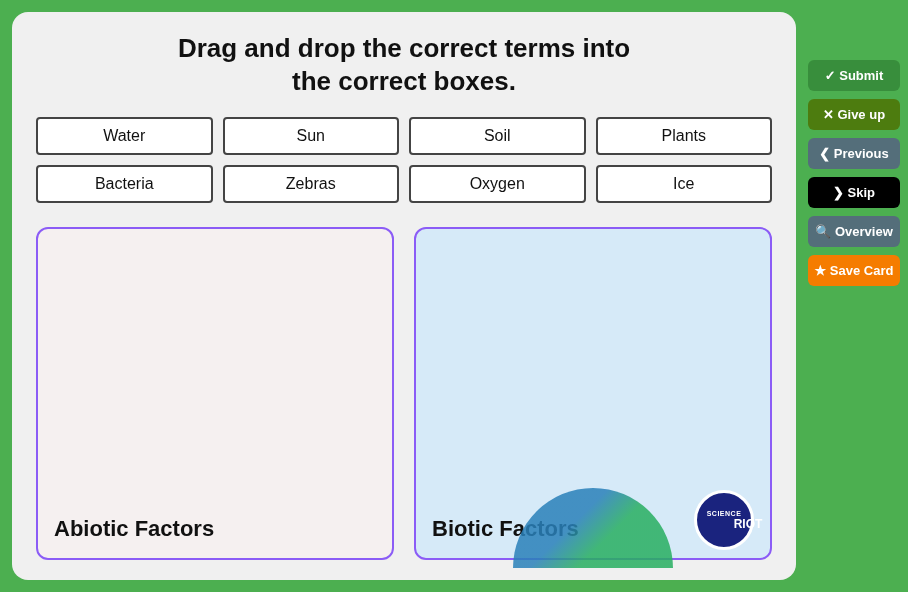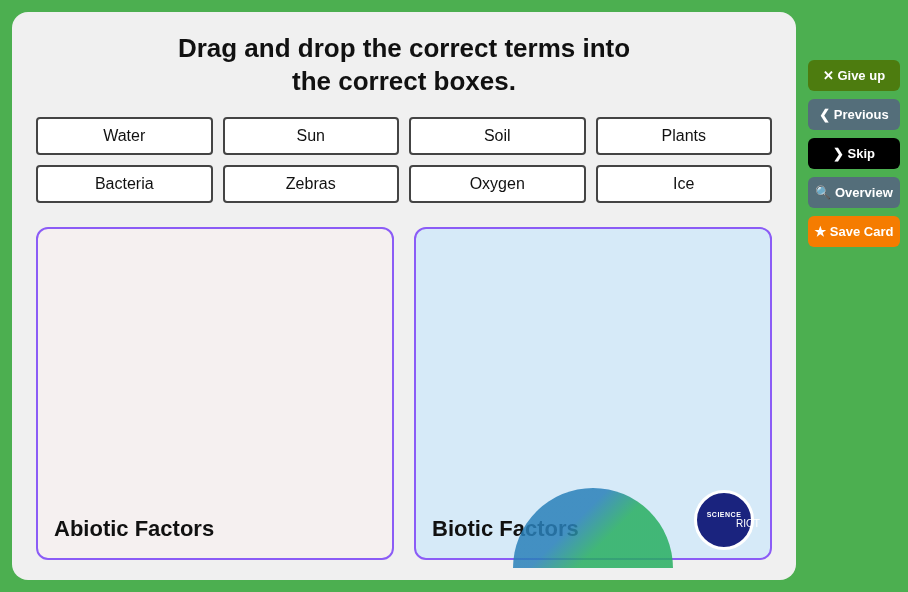--- a/index.html
+++ b/index.html
@@ -126,22 +126,22 @@
       z-index: 10;
       border: 3px solid #fff;
     }
 
     .science-badge .top-text {
       font-size: 7px;
       letter-spacing: 0.5px;
     }
 
     .science-badge .bottom-text {
-      font-size: 10px;
-      font-weight: 400;
+      font-size: 12px;
+      font-weight: 700;
       margin-left: 48px;
     }
 
     .sidebar {
       width: 100px;
       display: flex;
       flex-direction: column;
       gap: 8px;
       padding: 12px 8px 12px 0;
       justify-content: flex-start;
@@ -219,19 +219,20 @@
         <div class="science-badge">
           <span class="top-text">SCIENCE</span>
           <span class="bottom-text">RIOT</span>
         </div>
       </div>
     </div>
 
   </div>
 
   <div class="sidebar">
+    <button class="sidebar-btn btn-submit">✓ Submit</button>
     <button class="sidebar-btn btn-giveup">✕ Give up</button>
     <button class="sidebar-btn btn-previous">❮ Previous</button>
     <button class="sidebar-btn btn-skip">❯ Skip</button>
     <button class="sidebar-btn btn-overview">🔍 Overview</button>
     <button class="sidebar-btn btn-savecard">★ Save Card</button>
   </div>
 </div>
 
 </body></html>

